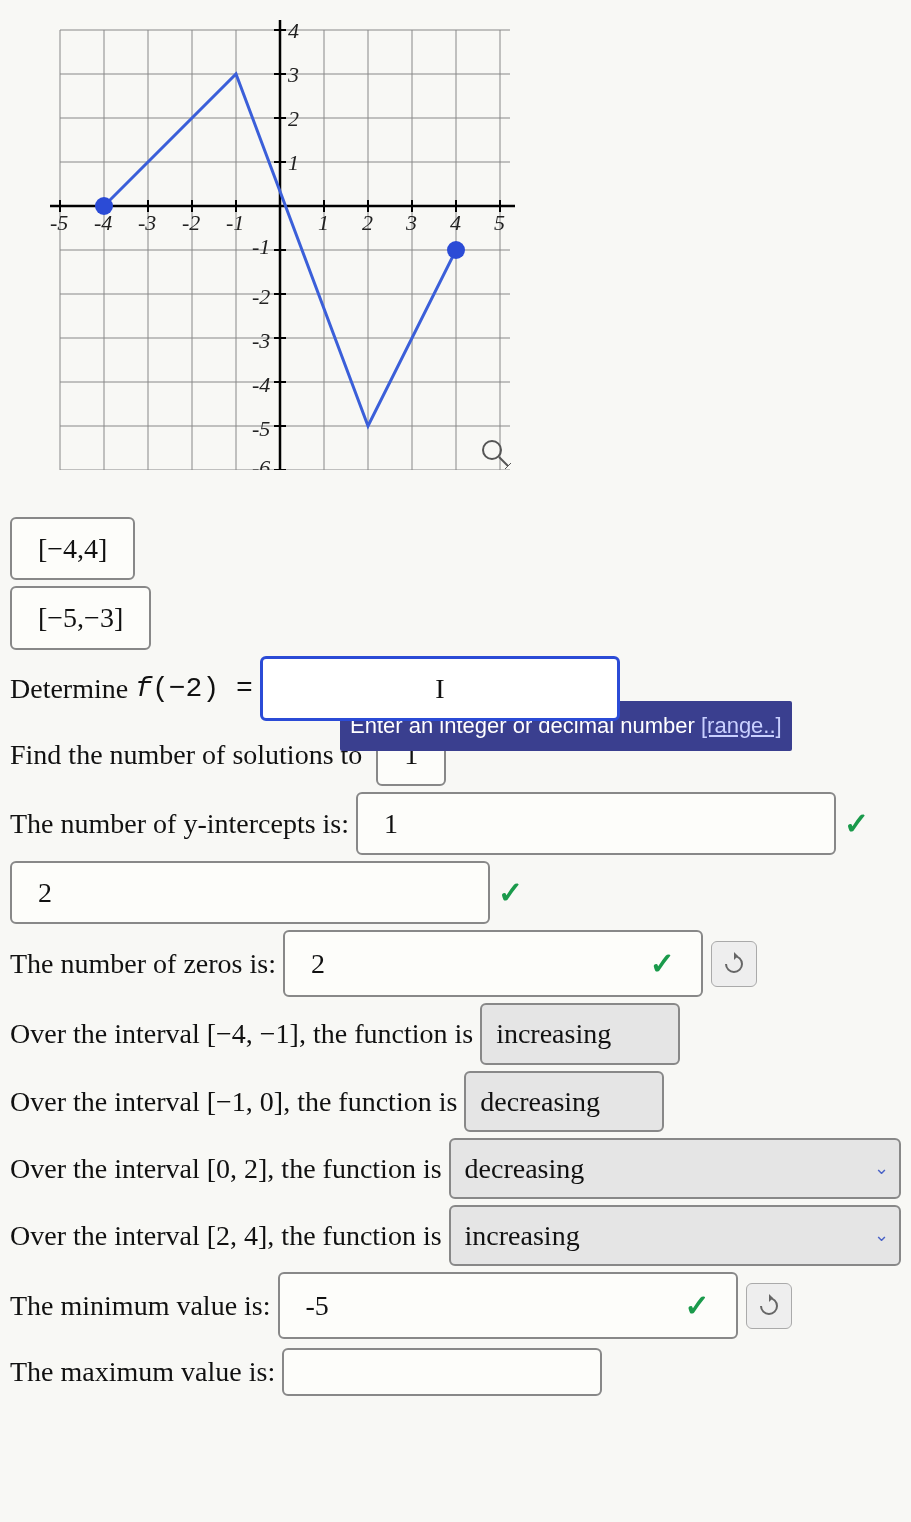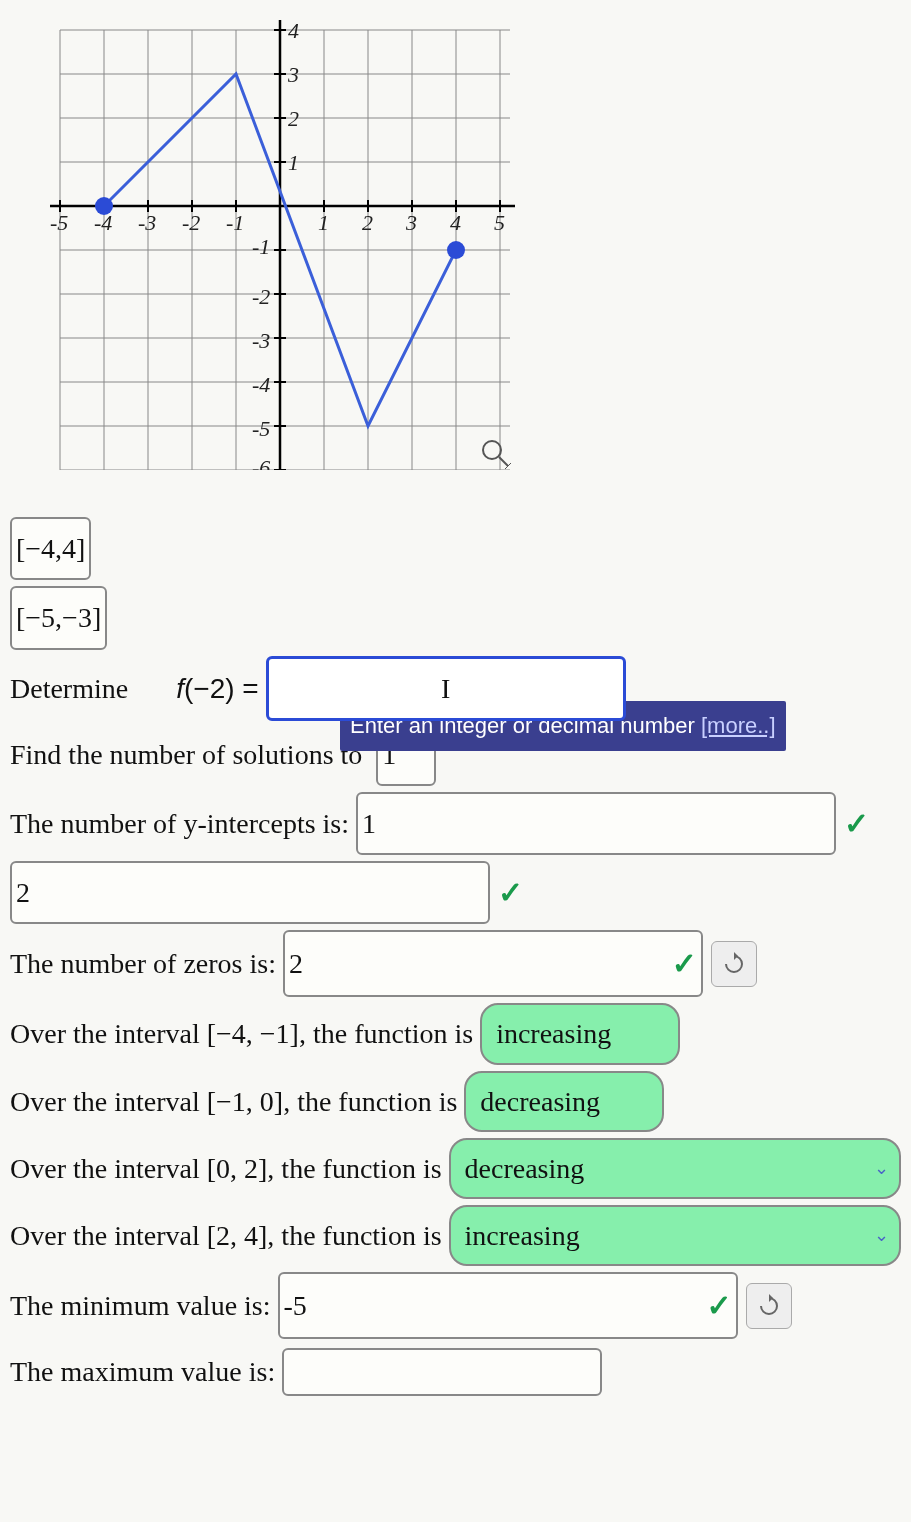--- a/index.html
+++ b/index.html
@@ -17,30 +17,30 @@
     margin: 0 0 30px 40px;
     position: relative;
   }
   .row {
     display: flex;
     align-items: center;
     flex-wrap: wrap;
     margin: 6px 0;
   }
   .label { white-space: pre; }
-  .math { font-family: Liberation Sans, sans-serif; font-style: italic; margin-left: 41px; }
+  .math { font-family: Liberation Mono, monospace; font-style: italic; }
   .math .upright { font-style: normal; }
 
   .box {
     display: inline-flex;
     align-items: center;
     border: 2px solid #888;
     border-radius: 6px;
     background: #fdfdfa;
-    padding: 3px 4px;
+    padding: 3px 26px;
     min-height: 48px;
     font-size: 28px;
     font-family: 'Times New Roman', serif;
   }
   .box.focused {
     border: 3px solid #2b4bd6;
     background: #fff;
   }
   .box.wide { min-width: 360px; justify-content: center; }
 
@@ -60,22 +60,22 @@
     background: #eee;
     margin-left: 8px;
     color: #555;
     font-size: 24px;
   }
   .select {
     display: inline-flex;
     align-items: center;
     justify-content: space-between;
     border: 2px solid #888;
-    border-radius: 18px;
-    background: #86efac;
+    border-radius: 6px;
+    background: #e5e5e5;
     padding: 2px 10px 2px 14px;
     min-height: 44px;
     font-size: 28px;
   }
   .select .chev {
     color: #4a63c7;
     font-size: 18px;
     margin-left: 10px;
   }
   .tooltip {
@@ -209,21 +209,21 @@
     <span style="font-family:serif;">I</span>
   </span>
 </div>
 <div class="row rel under-tooltip" style="margin-top:-4px; z-index:4;">
   <span class="label">Find the number of solutions to </span>
   &nbsp;
   <span class="box" style="min-width:60px;">
     <span>1</span>
   </span>
   <div class="tooltip" style="left:330px; top:-22px;">
-    <span>Enter an integer or decimal number </span><span class="link">[more..]</span>
+    <span>Enter an integer or decimal number </span><span class="link">[range..]</span>
   </div>
 </div>
 
 <div class="row">
   <span class="label">The number of y-intercepts is: </span>
   <span class="box flex-grow" style="max-width:480px;">
     <span>1</span>
   </span>
   <span class="check">✓</span>
 </div>

